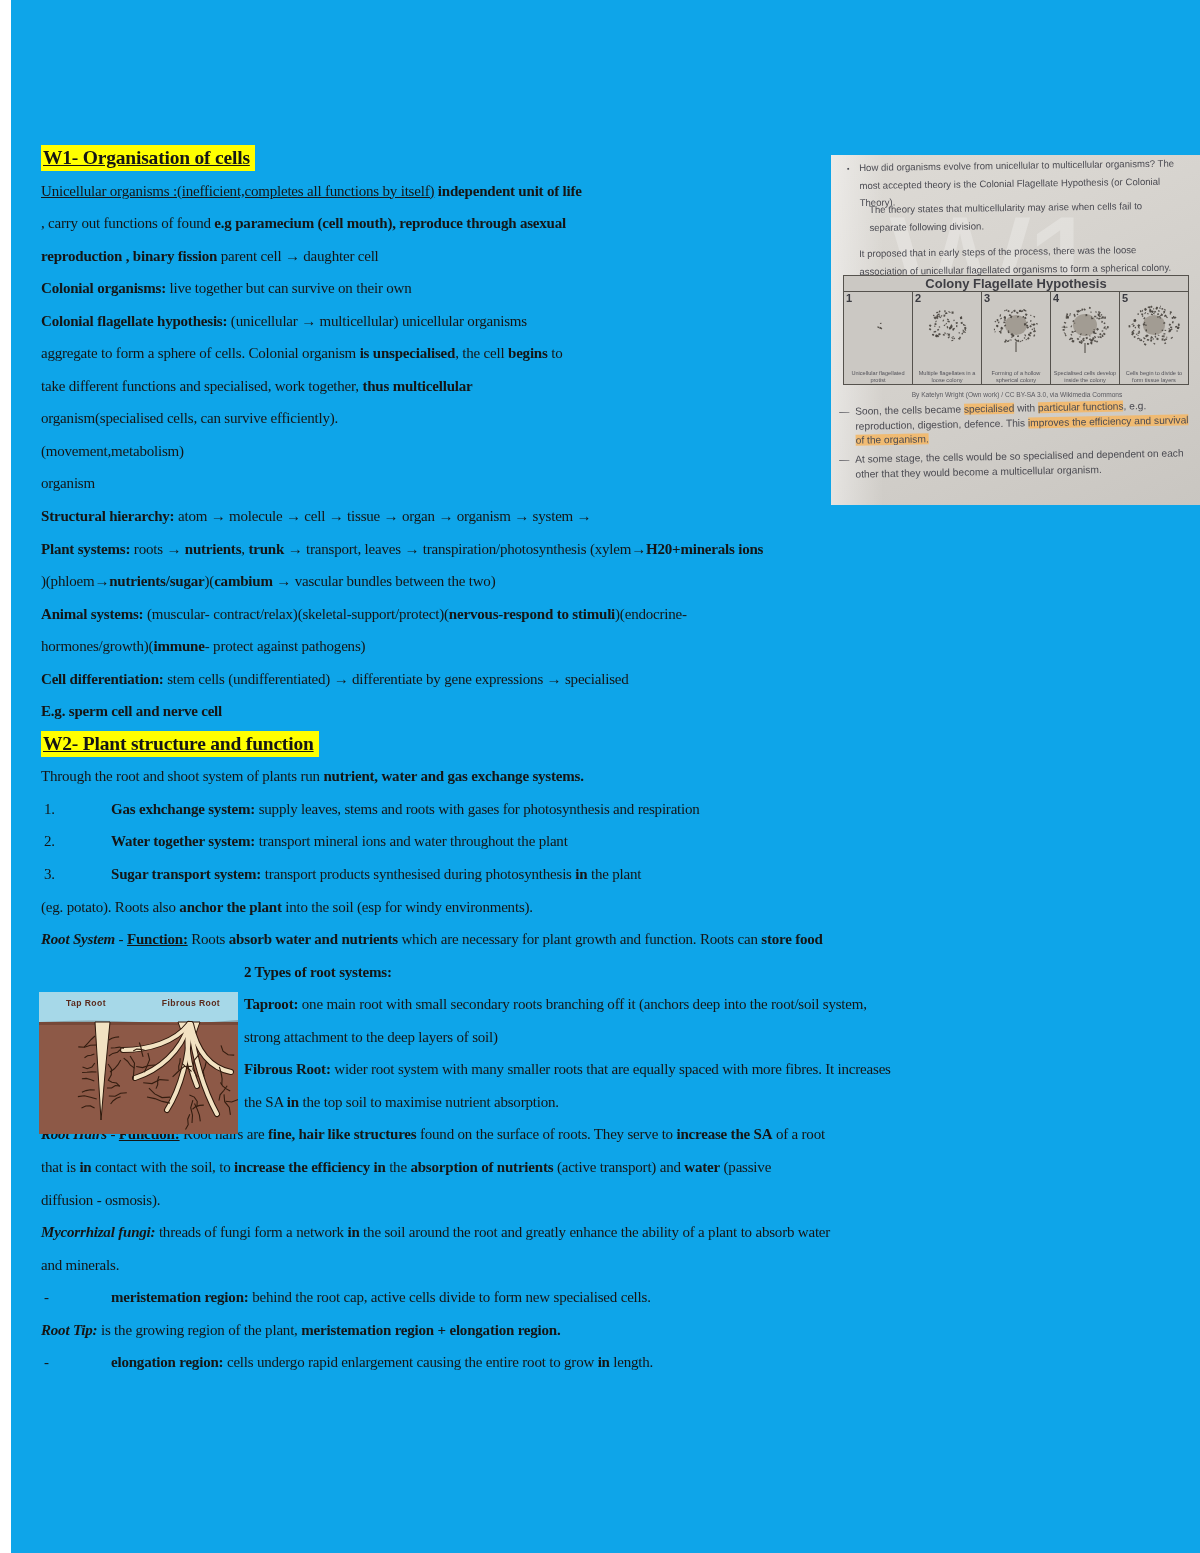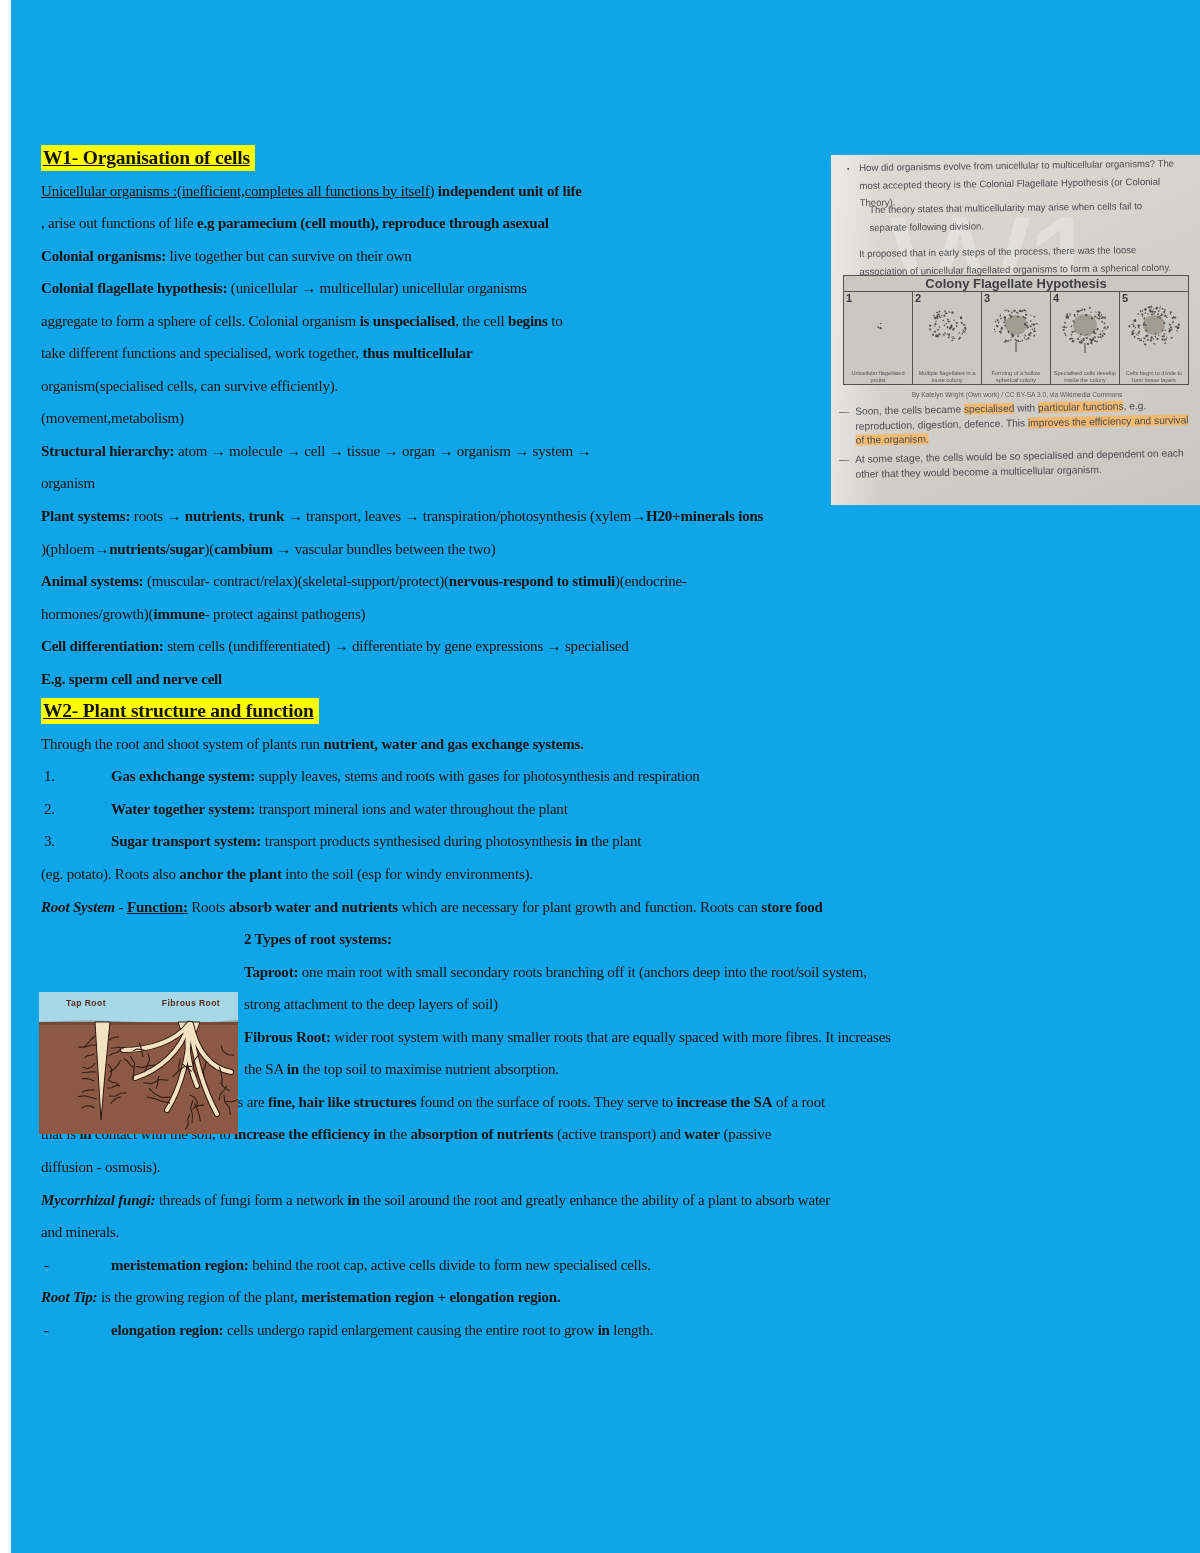--- a/index.html
+++ b/index.html
@@ -49,29 +49,30 @@
   .rootlabel.r{left:110px;width:84px;}
 </style>
 </head>
 <body>
 
 <div class="page">
 
   <div class="doc" id="doc">
       <div class="line h"><span class="hl"><span class="b u">W1- Organisation of cells</span></span></div>
       <div class="line"><span class="u">Unicellular organisms :(inefficient,completes all functions by itself)</span><span> </span><span class="b">independent unit of life</span></div>
-      <div class="line"><span>, arise out functions of life </span><span class="b">e.g paramecium (cell mouth), reproduce through asexual</span></div>
+      <div class="line"><span>, carry out functions of found </span><span class="b">e.g paramecium (cell mouth), reproduce through asexual</span></div>
+      <div class="line"><span class="b">reproduction , binary fission </span><span>parent cell → daughter cell</span></div>
       <div class="line"><span class="b">Colonial organisms:</span><span> live together but can survive on their own</span></div>
       <div class="line"><span class="b">Colonial flagellate hypothesis:</span><span> (unicellular → multicellular) unicellular organisms</span></div>
       <div class="line"><span>aggregate to form a sphere of cells. Colonial organism </span><span class="b">is unspecialised</span><span>, the cell </span><span class="b">begins</span><span> to</span></div>
       <div class="line"><span>take different functions and specialised, work together, </span><span class="b">thus multicellular</span></div>
       <div class="line"><span>organism(specialised cells, can survive efficiently).</span></div>
       <div class="line"><span>(movement,metabolism)</span></div>
+      <div class="line"><span>organism</span></div>
       <div class="line"><span class="b">Structural hierarchy:</span><span>  atom → molecule → cell → tissue → organ → organism → system →</span></div>
-      <div class="line"><span>organism</span></div>
       <div class="line"><span class="b">Plant systems:</span><span> roots → </span><span class="b">nutrients</span><span>, </span><span class="b">trunk</span><span> → transport, leaves → transpiration/photosynthesis (xylem→</span><span class="b">H20+minerals ions</span></div>
       <div class="line"><span>)(phloem→</span><span class="b">nutrients/sugar</span><span>)(</span><span class="b">cambium</span><span> → vascular bundles between the two)</span></div>
       <div class="line"><span class="b">Animal systems:</span><span> (muscular- contract/relax)(skeletal-support/protect)(</span><span class="b">nervous-respond to stimuli</span><span>)(endocrine-</span></div>
       <div class="line"><span>hormones/growth)(</span><span class="b">immune</span><span>- protect against pathogens)</span></div>
       <div class="line"><span class="b">Cell differentiation:</span><span> stem cells (undifferentiated) → differentiate by gene expressions → specialised</span></div>
       <div class="line"><span class="b">E.g. sperm cell and nerve cell</span></div>
       <div class="line h"><span class="hl"><span class="b u">W2- Plant structure and function</span></span></div>
       <div class="line"><span>Through the root and shoot system of plants run </span><span class="b">nutrient, water and gas exchange systems.</span></div>
       <div class="line"><span class="marker">1.</span><span class="b">Gas exhchange system:</span><span> supply leaves, stems and roots with gases for photosynthesis and respiration</span></div>
       <div class="line"><span class="marker">2.</span><span class="b">Water together system:</span><span> transport mineral ions and water throughout the plant</span></div>

